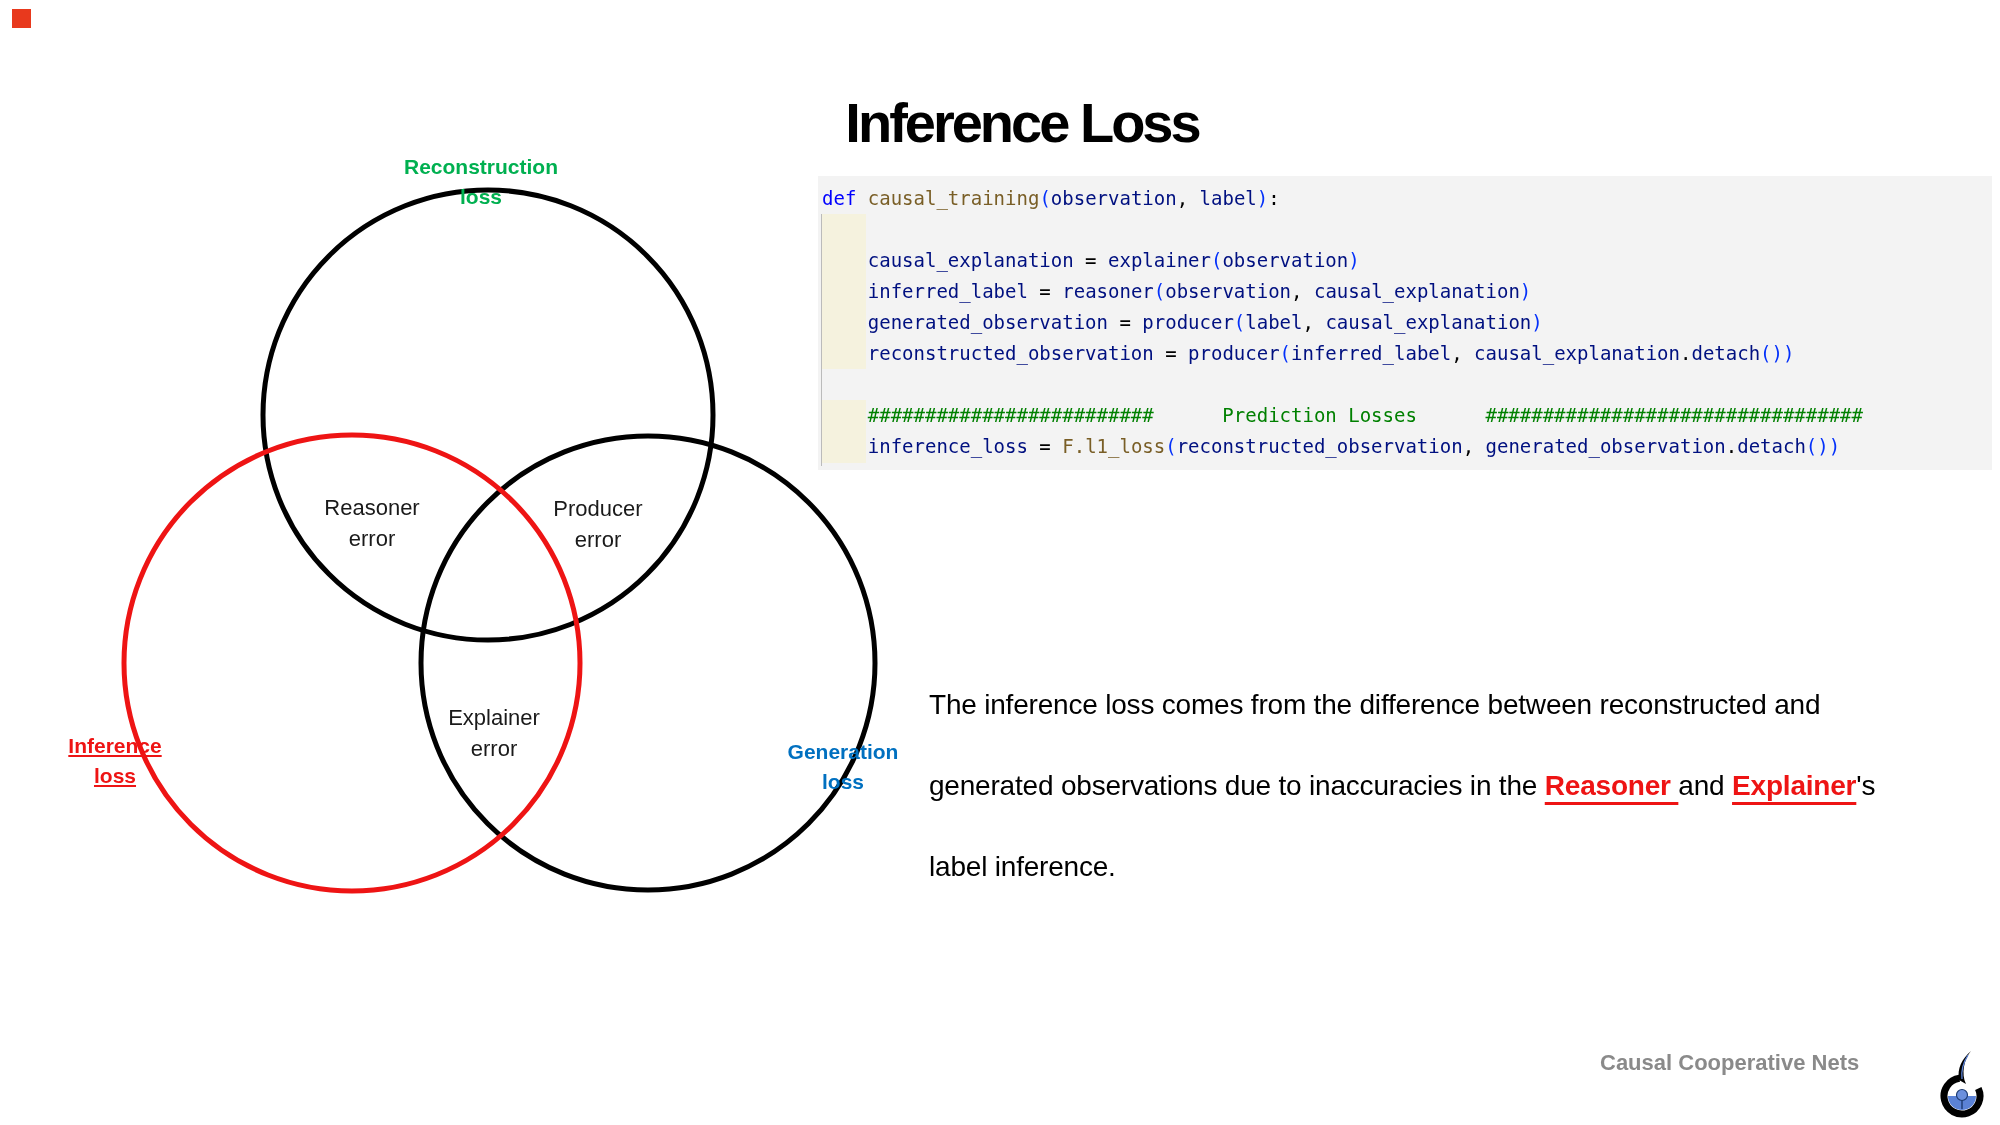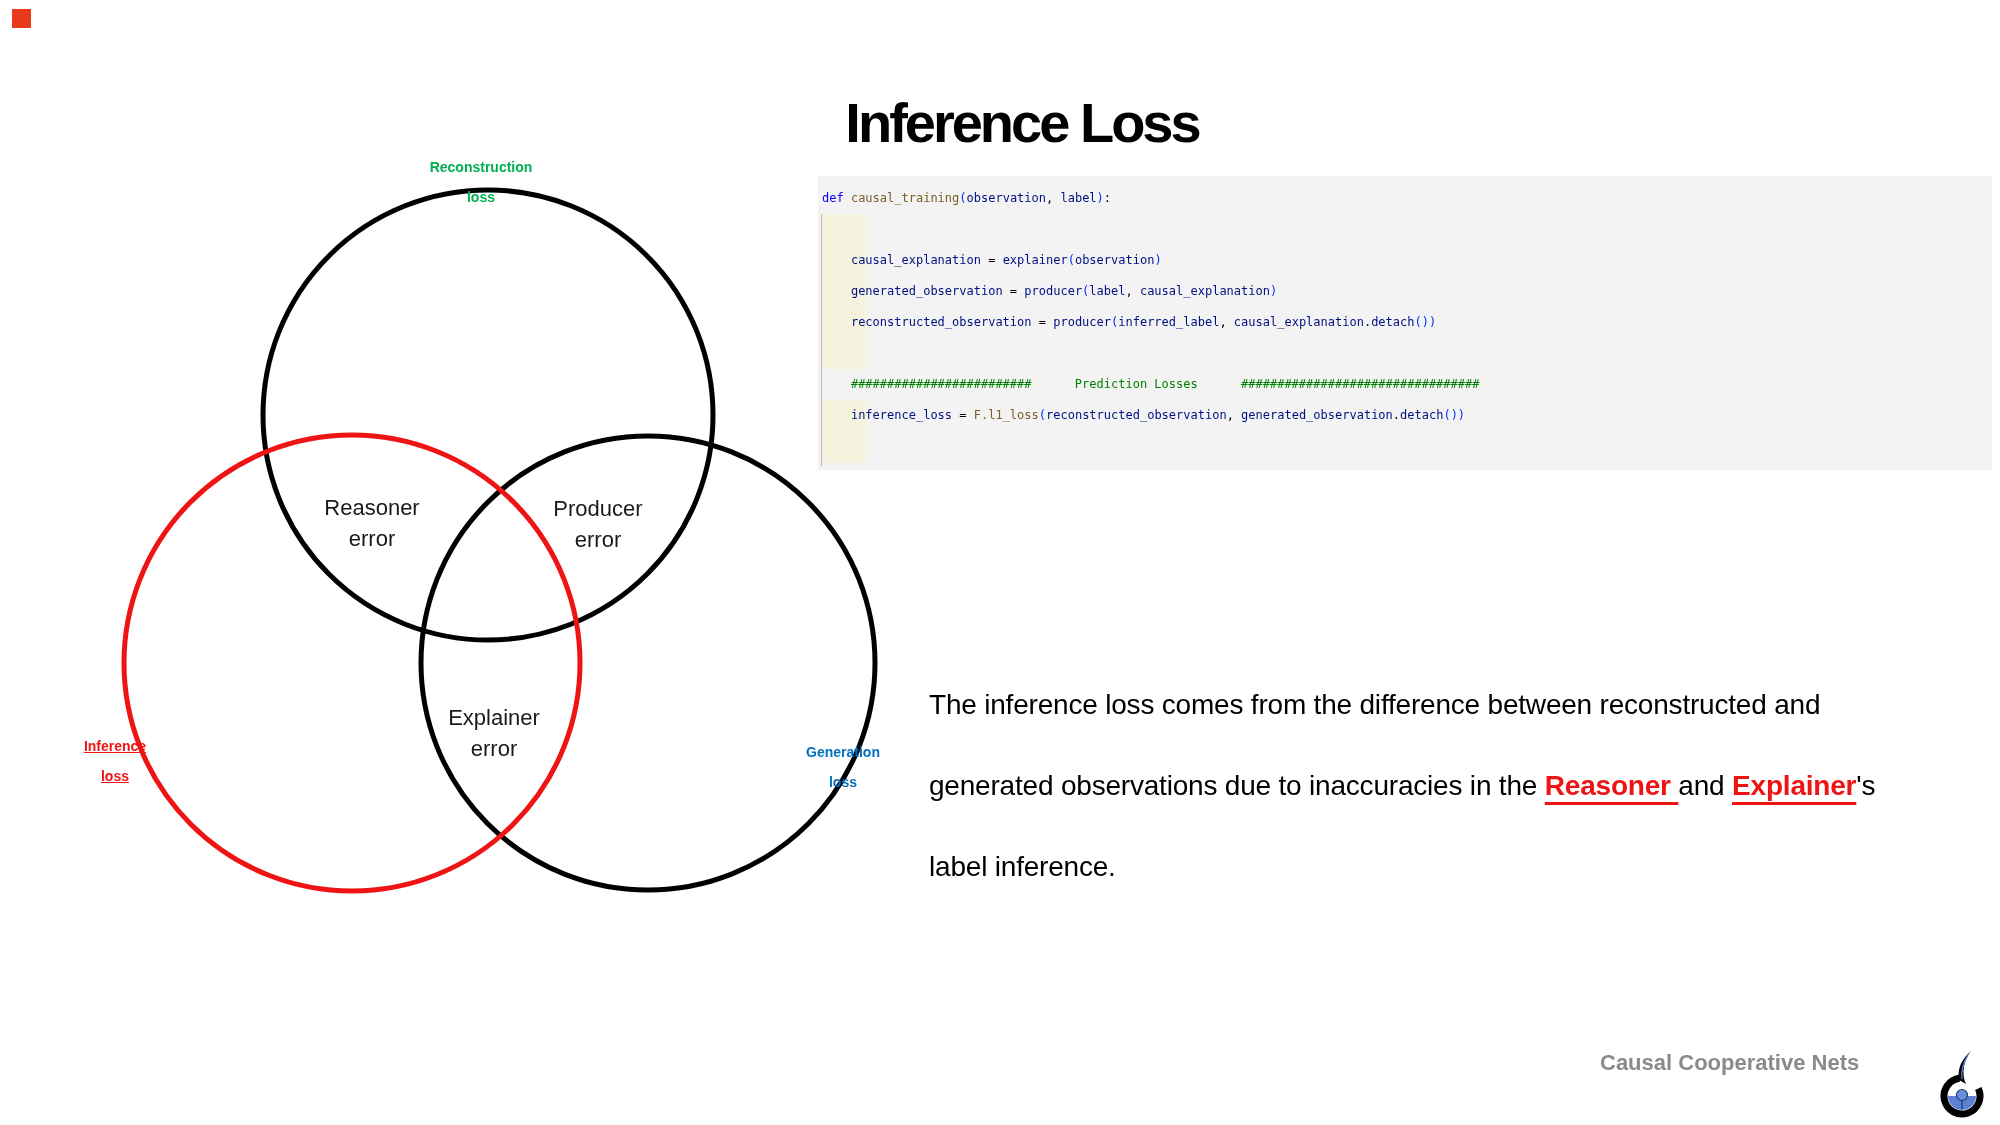--- a/index.html
+++ b/index.html
@@ -19,38 +19,38 @@
     font-size:56px;letter-spacing:-3px;font-weight:700;line-height:1.1;white-space:nowrap;margin-left:32px;
   }
   
   .venn-svg{position:absolute;left:0;top:0;width:2000px;height:1125px;pointer-events:none;}
   .venn-svg circle{fill:none;stroke-width:5px;}
   .c-black{stroke:#000;}
   .c-red{stroke:var(--red);}
   
   .vlabel{position:absolute;transform:translateX(-50%);text-align:center;line-height:30px;white-space:nowrap;}
   .vlabel span{display:block;}
-  .loss-label{font-weight:700;font-size:14px;}
+  .loss-label{font-weight:700;font-size:21px;}
   .lbl-green{color:var(--green);}
   .lbl-red{color:var(--red);text-decoration:underline;}
   .lbl-blue{color:var(--blue);}
   .region-label{font-size:22px;line-height:31px;color:#1a1a1a;}
   
   .code-block{
     position:absolute;left:818px;top:176px;width:1174px;height:294px;
     background:var(--codebg);
   }
   .indent-guide{position:absolute;left:3px;top:38px;width:1px;height:252px;background:var(--guide);}
   .indent-strip{position:absolute;left:4px;width:44px;background:var(--strip);}
   .strip-a{top:38px;height:155px;}
   .strip-b{top:224px;height:63px;}
   .code-lines{
     position:absolute;left:4px;top:7px;right:0;
     font-family:"DejaVu Sans Mono", monospace;
-    font-size:12px;
+    font-size:19px;
   }
   .code-line{height:31px;line-height:31px;white-space:pre;}
   .tk-kw{color:var(--kw);}
   .tk-fn{color:var(--fn);}
   .tk-var{color:var(--var);}
   .tk-br{color:var(--br);}
   .tk-cm{color:var(--cm);}
   .tk-pl{color:var(--pl);}
   
   .explain{position:absolute;left:929px;top:664px;width:1090px;font-size:28px;letter-spacing:-0.2px;}
@@ -109,20 +109,21 @@
   </div>
 
   <div class="code-block">
     <div class="indent-strip strip-a"></div>
     <div class="indent-strip strip-b"></div>
     <div class="indent-guide"></div>
     <div class="code-lines">
         <div class="code-line"><span class="tk-kw">def</span><span class="tk-pl"> </span><span class="tk-fn">causal_training</span><span class="tk-br">(</span><span class="tk-var">observation</span><span class="tk-pl">, </span><span class="tk-var">label</span><span class="tk-br">)</span><span class="tk-pl">:</span></div>
         <div class="code-line"><span class="tk-pl">    </span></div>
         <div class="code-line"><span class="tk-pl">    </span><span class="tk-var">causal_explanation</span><span class="tk-pl"> = </span><span class="tk-var">explainer</span><span class="tk-br">(</span><span class="tk-var">observation</span><span class="tk-br">)</span></div>
+        <div class="code-line"><span class="tk-pl">    </span><span class="tk-var">inferred_label</span><span class="tk-pl"> = </span><span class="tk-var">reasoner</span><span class="tk-br">(</span><span class="tk-var">observation</span><span class="tk-pl">, </span><span class="tk-var">causal_explanation</span><span class="tk-br">)</span></div>
         <div class="code-line"><span class="tk-pl">    </span><span class="tk-var">generated_observation</span><span class="tk-pl"> = </span><span class="tk-var">producer</span><span class="tk-br">(</span><span class="tk-var">label</span><span class="tk-pl">, </span><span class="tk-var">causal_explanation</span><span class="tk-br">)</span></div>
         <div class="code-line"><span class="tk-pl">    </span><span class="tk-var">reconstructed_observation</span><span class="tk-pl"> = </span><span class="tk-var">producer</span><span class="tk-br">(</span><span class="tk-var">inferred_label</span><span class="tk-pl">, </span><span class="tk-var">causal_explanation</span><span class="tk-pl">.</span><span class="tk-var">detach</span><span class="tk-br">()</span><span class="tk-br">)</span></div>
         <div class="code-line"> </div>
         <div class="code-line"><span class="tk-pl">    </span><span class="tk-cm">#########################      Prediction Losses      #################################</span></div>
         <div class="code-line"><span class="tk-pl">    </span><span class="tk-var">inference_loss</span><span class="tk-pl"> = </span><span class="tk-fn">F.l1_loss</span><span class="tk-br">(</span><span class="tk-var">reconstructed_observation</span><span class="tk-pl">, </span><span class="tk-var">generated_observation</span><span class="tk-pl">.</span><span class="tk-var">detach</span><span class="tk-br">()</span><span class="tk-br">)</span></div>
       </div>
   </div>
 
   <div class="explain">
       <div class="exp-line"><span>The inference loss comes from the difference between reconstructed and</span></div>

